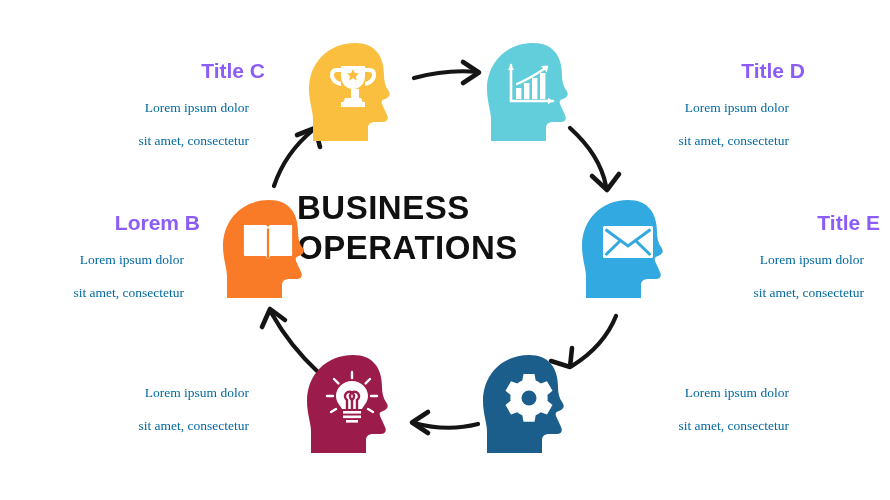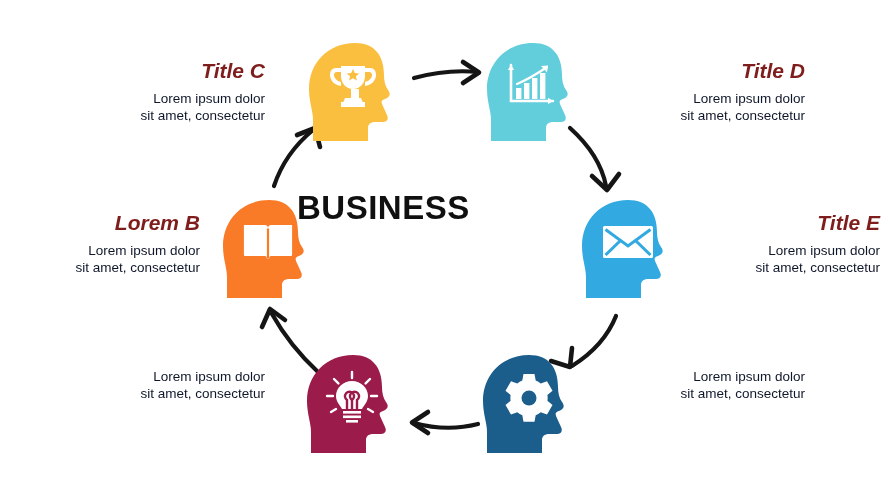--- a/index.html
+++ b/index.html
@@ -32,31 +32,30 @@
   }
   .center-title .tline { display: block; white-space: nowrap; }
 
   
   .tblock { position: absolute; }
   .tblock .ttitle {
     font-family: "Liberation Sans", sans-serif;
     font-weight: bold;
     font-size: 21px;
     line-height: 25px;
-    color: #7f1d1d;
+    color: #8b5cf6;
     margin: 0 0 7px 0;
-    font-style: italic;
   }
   .tblock .tdesc {
-    font-family: Liberation Sans, sans-serif;
+    font-family: Liberation Serif, serif;
     font-weight: normal;
     font-size: 13.5px;
     line-height: 17px;
-    color: #0f172a;
-    margin: 0;
+    color: #0369a1;
+    margin: 16px;
   }
   .align-right { text-align: right; }
   .align-left  { text-align: right; }
 
   .tb-c { left: 95px;  top: 58px;  width: 170px; }
   .tb-d { left: 625px; top: 58px;  width: 180px; }
   .tb-b { left: 30px;  top: 210px; width: 170px; }
   .tb-e { left: 700px; top: 210px; width: 180px; }
   .tb-a { left: 95px;  top: 368px; width: 170px; }
   .tb-f { left: 625px; top: 368px; width: 180px; }
@@ -131,20 +130,21 @@
     </g>
 
     <g>
       <path class="arrow-path" d="M 274 186 Q 285 153 313 130"></path>
       <path class="arrow-head" d="M 297 135 L 315 128 L 320 147"></path>
     </g>
   </svg>
 
   <div class="center-title">
     <span class="tline">BUSINESS</span>
+    <span class="tline">OPERATIONS</span>
   </div>
 
   <div class="head head-c">
     <svg viewBox="0 0 104 104">
       <path d="M50 3 C23 3 4 23 4 49 C4 62 8 71 8 80 L8 101 L63 101 L63 88 C63 84 66 82 70 82 L78 82 C82 82 84 79 82 75 L77 64 C76 61 77 60 80 59 C85 57 86 54 83 50 C80 46 79 40 79 35 C79 16 70 3 50 3 Z" fill="#FBBF40"></path>
 
       <g fill="#ffffff">
         <path d="M36 26 h24 v10 c0 7 -5 13 -12 13 c-7 0 -12 -6 -12 -13 Z"></path>
         <path d="M46 49 h8 v9 h-8 Z"></path>
         <path d="M36 62 h24 v5 h-24 Z"></path>

